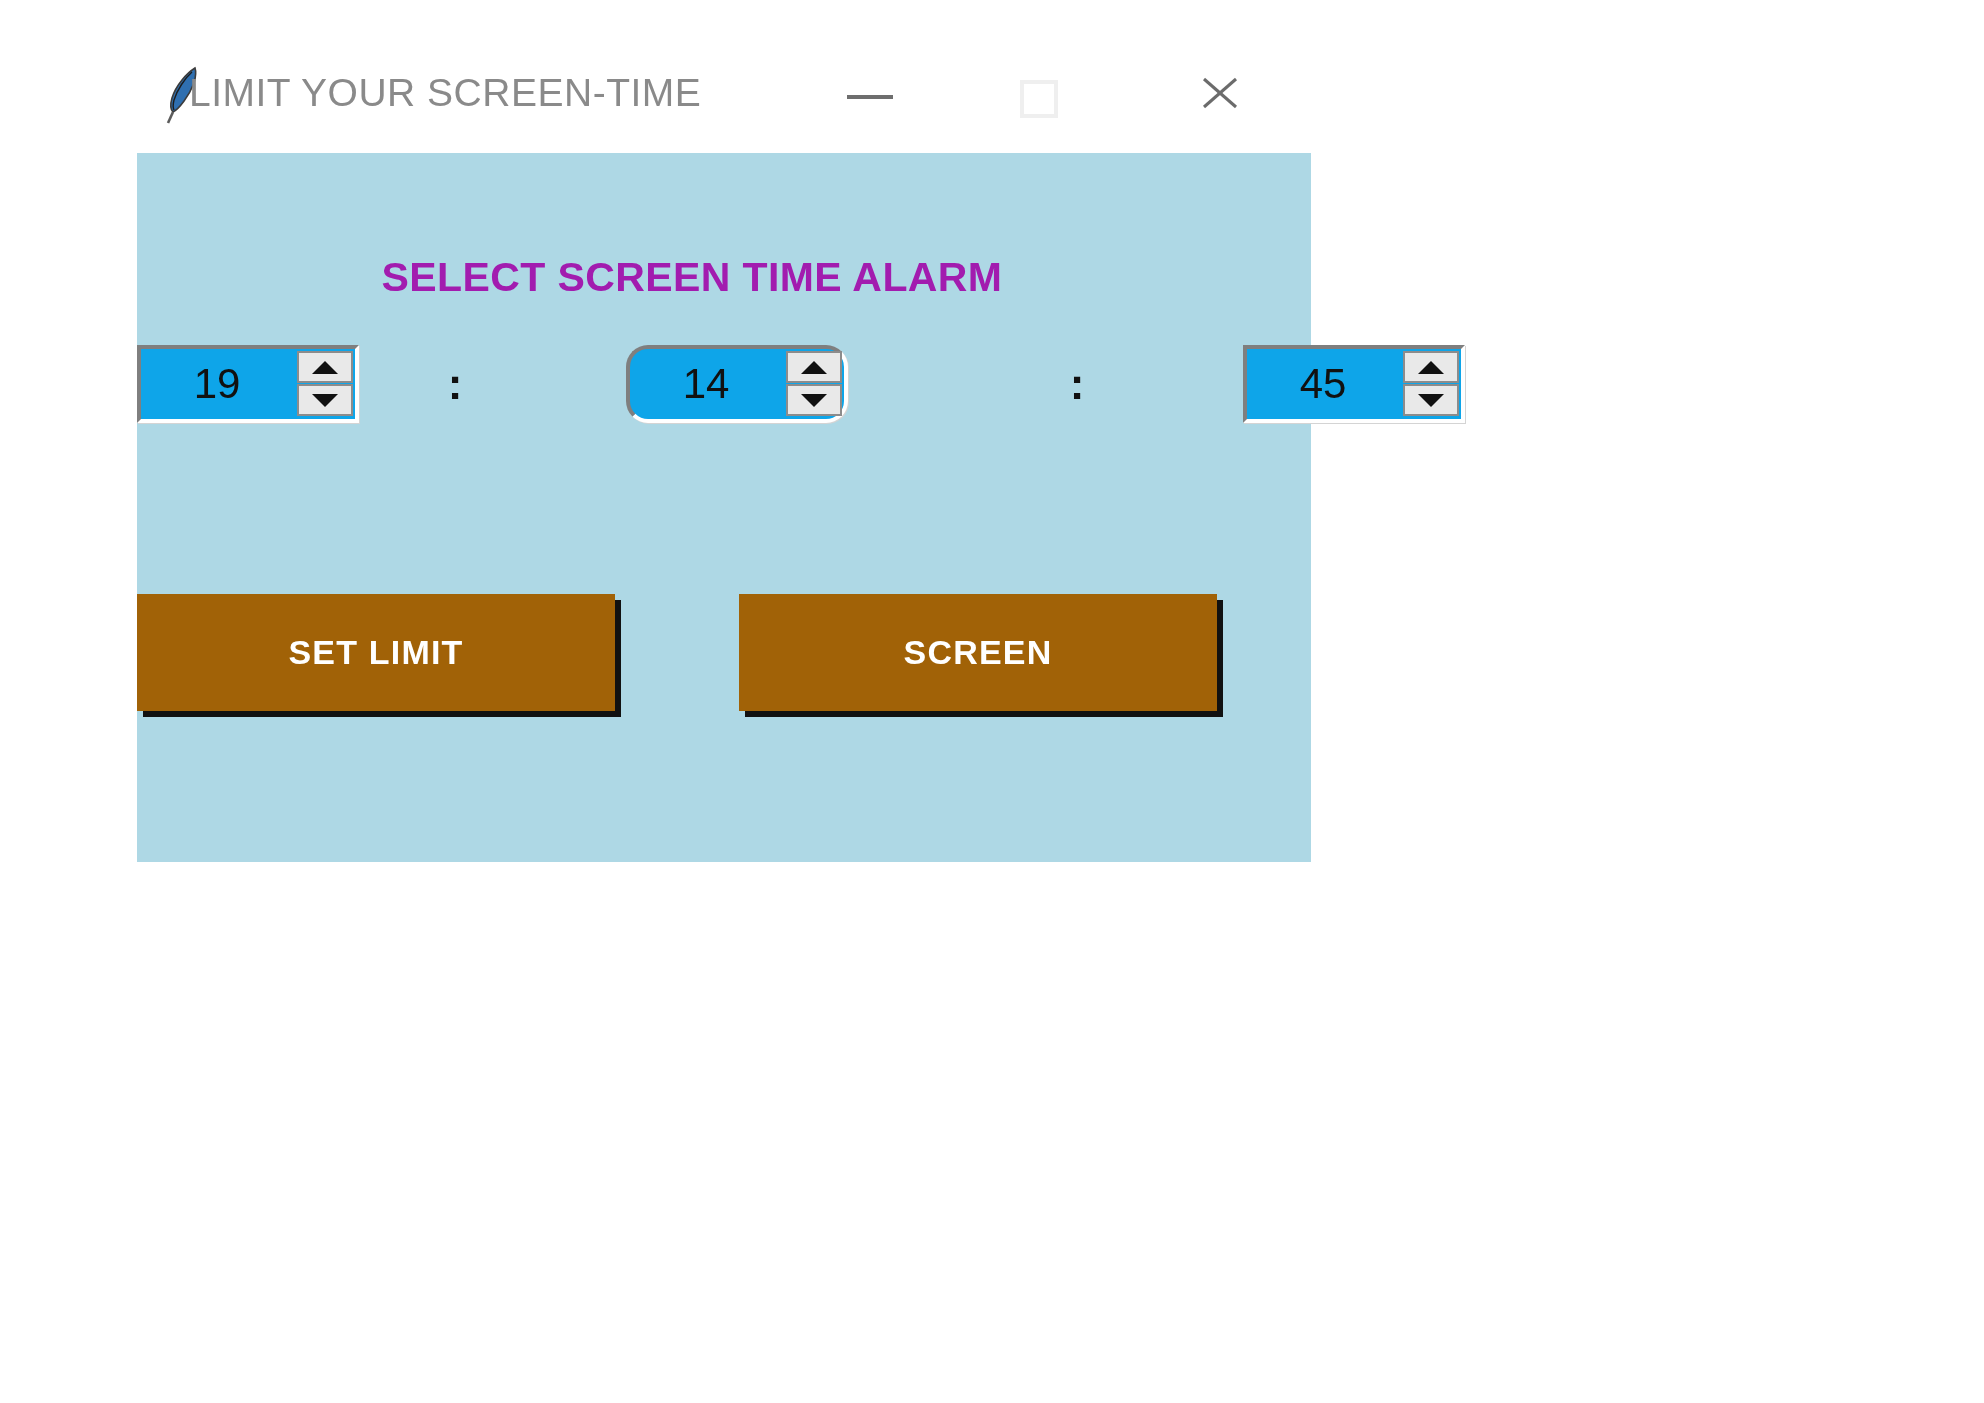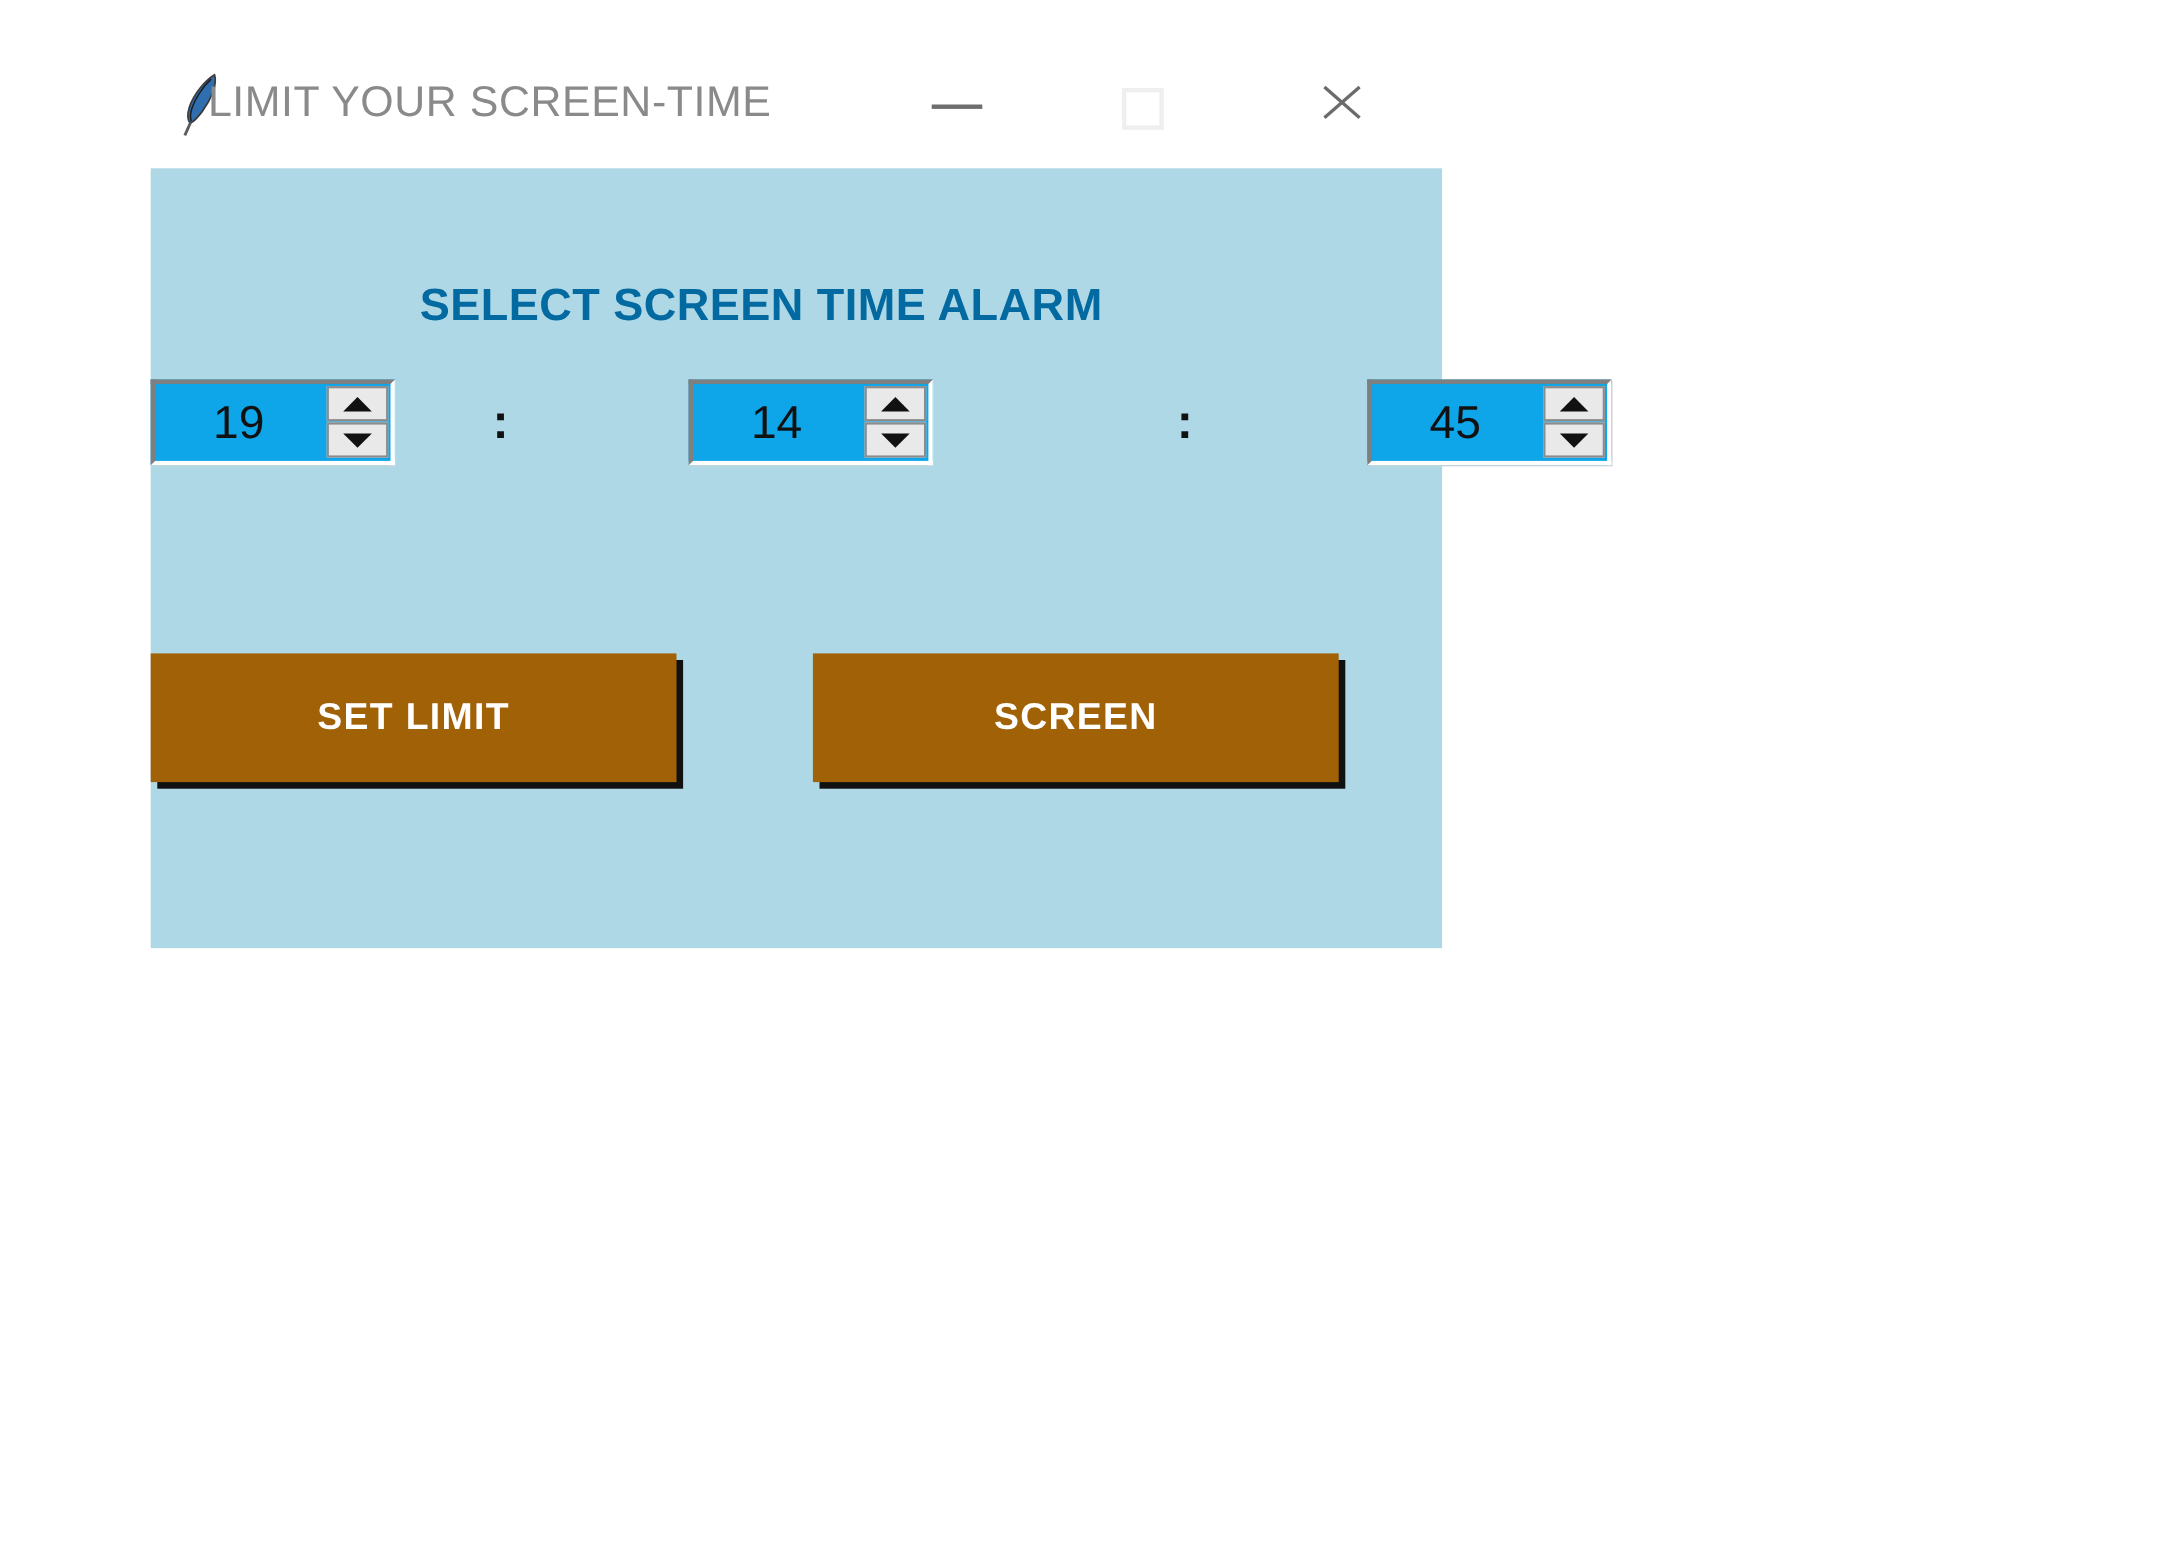--- a/index.html
+++ b/index.html
@@ -93,21 +93,21 @@
   }
 
   #panel-heading {
     position: absolute;
     left: 0;
     top: 101px;
     width: 1110px;
     text-align: center;
     font-size: 41px;
     font-weight: bold;
-    color: #0369a1;
+    color: #a21caf;
     letter-spacing: 0.4px;
     white-space: nowrap;
     font-family: "Liberation Sans", sans-serif;
   }
 
   
   #time-row {
     position: absolute;
     left: 0;
     top: 192px;
@@ -122,21 +122,21 @@
     height: 78px;
     background: #0ea5e9;
     border-top: 4px solid #7f7f7f;
     border-left: 4px solid #7f7f7f;
     border-right: 4px solid #ffffff;
     border-bottom: 4px solid #ffffff;
     box-sizing: border-box;
     box-shadow: 1px 1px 0 0 #d4d4d4;
   }
   #spin-hours   { left: 0px; }
-  #spin-minutes { left: 489px; }
+  #spin-minutes { left: 489px; border-radius: 22px; }
   #spin-seconds { left: 1108px; }
   
   #spin-seconds { left: 1106px; width: 222px; }
 
   .spin-value {
     position: absolute;
     left: 0;
     top: 0;
     width: 152px;
     height: 70px;

